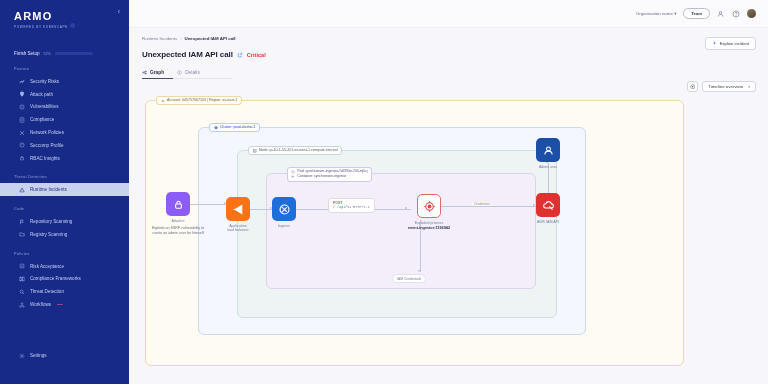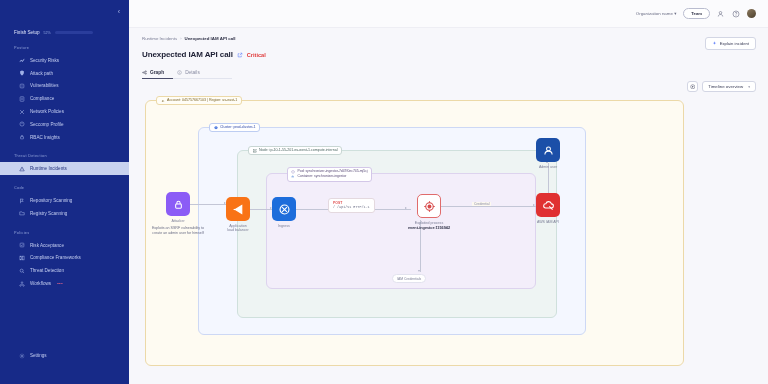--- a/index.html
+++ b/index.html
@@ -288,20 +288,27 @@
     border-left: 1.6px solid transparent; border-right: 1.6px solid transparent;
     border-top: 2.4px solid #b0b3c6;
   }
 </style>
 </head>
 <body>
 
 <div class="app">
 
   <aside class="sidebar">
+    <div class="sb-brand">
+      <div class="sb-logo">ARMO</div>
+      <div class="sb-sub">
+        <span>POWERED BY KUBESCAPE</span>
+        <span class="sb-sub-dot"></span>
+      </div>
+    </div>
     <div class="sb-collapse">‹</div>
 
     <div class="sb-setup">
       <span class="sb-setup-label">Finish Setup</span>
       <span class="sb-setup-pct">52%</span>
       <span class="sb-setup-bar">
         <span class="sb-setup-fill"></span>
       </span>
     </div>
 

